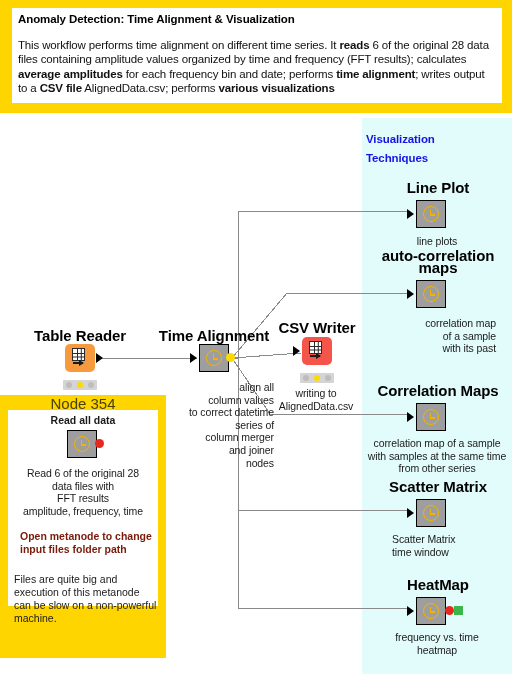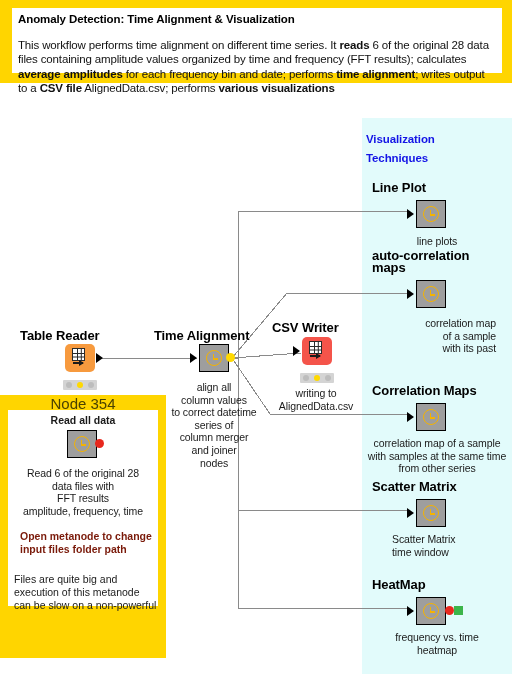--- a/index.html
+++ b/index.html
@@ -7,21 +7,21 @@
     width:512px;height:674px;position:relative;overflow:hidden;
     background:#ffffff;
     font-family:"Liberation Sans", sans-serif;
     font-size:11px;color:#1a1a1a;
     -webkit-font-smoothing:antialiased;
   }
   .abs{position:absolute;}
 
   
   #desc-annotation{
-    left:0;top:0;width:512px;height:83px;
+    left:0;top:0;width:512px;height:113px;
     background:#ffd500;
     box-sizing:border-box;
     padding:8px 10px 10px 12px;
   }
   #desc-inner{
     background:#ffffff;width:100%;height:100%;
     box-sizing:border-box;padding:5px 8px 4px 6px;
   }
   #desc-title{
     font-weight:bold;font-size:11.5px;color:#000;
@@ -55,22 +55,22 @@
     line-height:12px;
   }
   #meta-inner{
     background:#ffffff;width:100%;height:196px;
     box-sizing:border-box;padding:4px 6px;
     position:relative;
   }
 
   
   .node-label{
-    position:absolute;font-weight:bold;
-    font-size:13px;color:#000;line-height:12px;letter-spacing:-0.1px;
+    position:absolute;text-align:center;font-weight:bold;
+    font-size:15px;color:#000;line-height:12px;letter-spacing:-0.1px;
   }
   .node-sub{
     position:absolute;text-align:center;font-size:10.5px;
     color:#1a1a1a;line-height:12.6px;letter-spacing:-0.1px;
   }
   .node-sub.left{text-align:left;}
 
   
   .metabox{
     position:absolute;width:30px;height:28px;
@@ -188,21 +188,21 @@
   <i class="s2 on"></i>
   <i class="s3"></i>
 </div>
 
 <div class="node-label" style="left:154px;top:330px;width:120px;">Time Alignment</div>
 <div class="metabox" style="left:199px;top:344px;">
   <span class="clock"></span>
 </div>
 <div class="port-in" style="left:190px;top:353px;"></div>
 <div class="port-circle" style="left:226px;top:353px;background:#ffd900;"></div>
-<div class="node-sub" style="left:154px;top:381px;width:120px;">
+<div class="node-sub" style="left:154px;top:381px;width:120px;text-align:right;">
     <div>align all</div>
     <div>column values</div>
     <div>to correct datetime</div>
     <div>series of</div>
     <div>column merger</div>
     <div>and joiner</div>
     <div>nodes</div>
   </div>
 
 <div class="node-label" style="left:272px;top:322px;width:90px;">CSV Writer</div>
@@ -241,20 +241,21 @@
     <div style="position:absolute;left:6px;top:120px;width:146px;font-weight:bold;font-size:10.5px;
                 color:#7a1a0a;line-height:13px;text-indent:6px;">
         <div>Open metanode to change</div>
         <div>input files folder path</div>
       </div>
 
     <div style="position:absolute;left:6px;top:163px;width:148px;font-size:10.5px;line-height:13px;color:#1a1a1a;">
         <div>Files are quite big and</div>
         <div>execution of this metanode</div>
         <div>can be slow on a non-powerful</div>
+        <div>machine.</div>
       </div>
   </div>
 </div>
 
 <div id="viz-nodes">
     <div class="node-label" style="left: 372px; top: 182px; width: 132px;">Line Plot</div>
     <div class="metabox" style="left: 416px; top: 200px;">
       <span class="clock"></span>
     </div>
     <div class="port-in" style="left: 407px; top: 209px;"></div>

